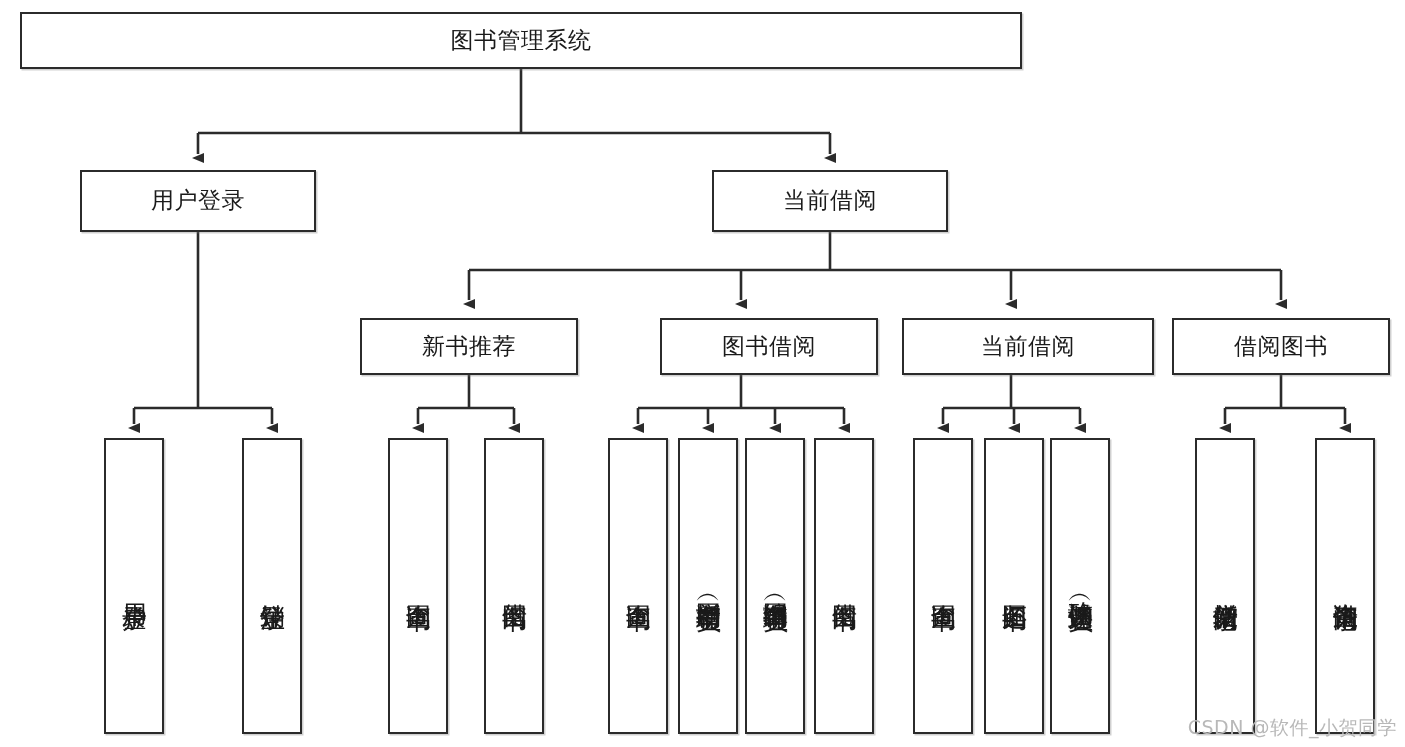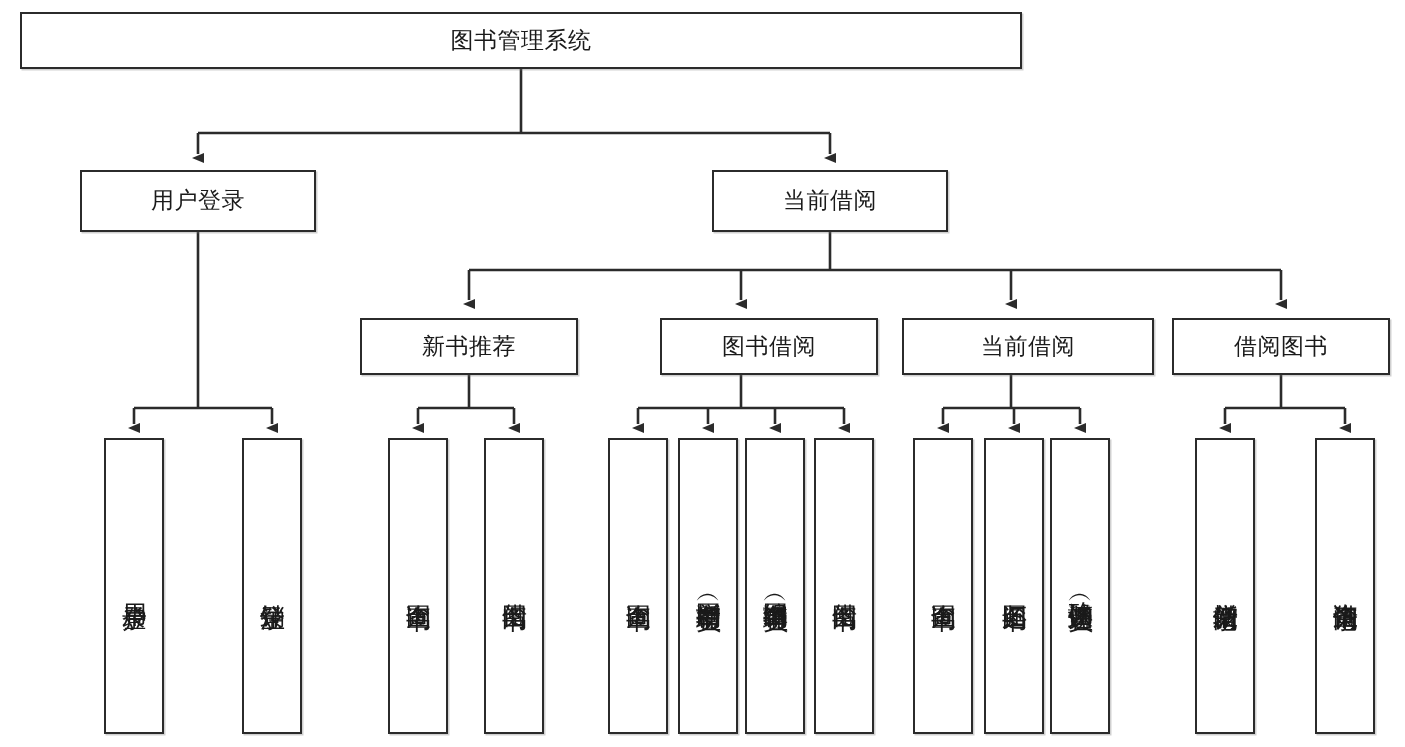--- a/index.html
+++ b/index.html
@@ -183,14 +183,15 @@
   <div class="node vert" style="left: 1050px; top: 438px; width: 60px; height: 296px;">
     <span class="label">确认归还（管理员）</span>
   </div>
   <div class="node vert" style="left: 1195px; top: 438px; width: 60px; height: 296px;">
     <span class="label">新增借阅记录</span>
   </div>
   <div class="node vert" style="left: 1315px; top: 438px; width: 60px; height: 296px;">
     <span class="label">查询借阅记录</span>
   </div>
 
+  <div id="watermark" style="color: rgb(184, 184, 184);">CSDN @软件_小贺同学</div>
 
 </div>
 
 </body></html>

